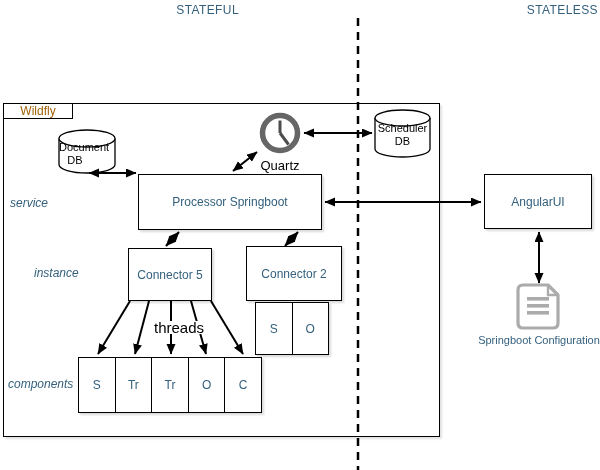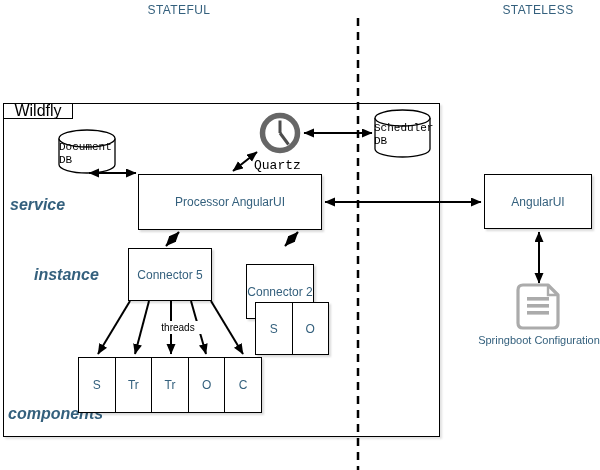--- a/index.html
+++ b/index.html
@@ -15,44 +15,44 @@
     display:flex; align-items:center; justify-content:center;
     font-size:12px; color:var(--accent); box-sizing:border-box; text-align:center;
   }
   .frame {
     position:absolute; border:1px solid var(--ink); background:transparent;
     box-shadow:2px 2px 2px rgba(0,0,0,.12); box-sizing:border-box;
   }
   .tab {
     position:absolute; background:#fff; border:1px solid var(--ink);
     display:flex; align-items:center; justify-content:center;
-    font-size:16px; color:#000000; box-sizing:border-box;
+    font-size:12px; color:#a16207; box-sizing:border-box;
   }
   .region-label {
     position:absolute; font-size:12px; color:var(--accent);
-    text-align:center; letter-spacing:.4px;
+    text-align:right; letter-spacing:.4px;
   }
   .lane-label {
-    position:absolute; font-size:16px; font-style:italic; color:var(--accent);font-weight:bold;
+    position:absolute; font-size:12px; font-style:italic; color:var(--accent);
   }
   .small-label {
-    position:absolute; font-size:11px; color:#000; text-align:left; line-height:13px;font-family:Liberation Mono, monospace;
+    position:absolute; font-size:11px; color:#000; text-align:center; line-height:13px;
   }
   .blue-small {
     position:absolute; font-size:11px; color:var(--accent); text-align:center;
   }
   .cells { position:absolute; display:flex; box-sizing:border-box;
     border:1px solid var(--ink); background:#fff; box-shadow:2px 2px 2px rgba(0,0,0,.15); }
   .cell {
     flex:1; display:flex; align-items:center; justify-content:center;
     font-size:12px; color:var(--accent); border-right:1px solid var(--ink);
   }
   .cell:last-child { border-right:none; }
   .threads {
-    position:absolute; background:#fff; font-size:10px; color:#000;
+    position:absolute; background:#fff; font-size:15px; color:#000;
     text-align:center; line-height:13px;
   }
 </style>
 </head>
 <body>
 
 <div id="stage">
 
   <svg id="diagram-svg" width="600" height="470" viewBox="0 0 600 470">
     <defs>
@@ -114,25 +114,25 @@
   </div>
   <div class="small-label" style="left:374px; top:122px; width:57px;">
     <div>Scheduler</div>
     <div>DB</div>
   </div>
 
   <div class="small-label" style="left:254px; top:159px; width:52px; font-size:13px;">Quartz</div>
 
   <div class="lane-label" style="left:10px; top:196px;">service</div>
   <div class="lane-label" style="left:8px; top:266px;margin-left:26px;">instance</div>
-  <div class="lane-label" style="left:8px; top:377px;margin-top:28px;">components</div>
+  <div class="lane-label" style="left:8px; top:377px;">components</div>
 
-  <div class="box" style="left:138px; top:174px; width:184px; height:56px;">Processor AngularUI</div>
+  <div class="box" style="left:138px; top:174px; width:184px; height:56px;">Processor Springboot</div>
   <div class="box" style="left:128px; top:248px; width:84px; height:53px;">Connector 5</div>
-  <div class="box" style="left:246px; top:264px; width:68px; height:55px;">Connector 2</div>
+  <div class="box" style="left:246px; top:246px; width:96px; height:55px;">Connector 2</div>
   <div class="box" style="left:484px; top:174px; width:108px; height:55px;">AngularUI</div>
 
   <div class="cells" style="left:255px; top:302px; width:74px; height:53px;">
     <div class="cell">S</div>
     <div class="cell">O</div>
   </div>
 
   <div class="cells" style="left:78px; top:357px; width:184px; height:56px;">
     <div class="cell">S</div>
     <div class="cell">Tr</div>

